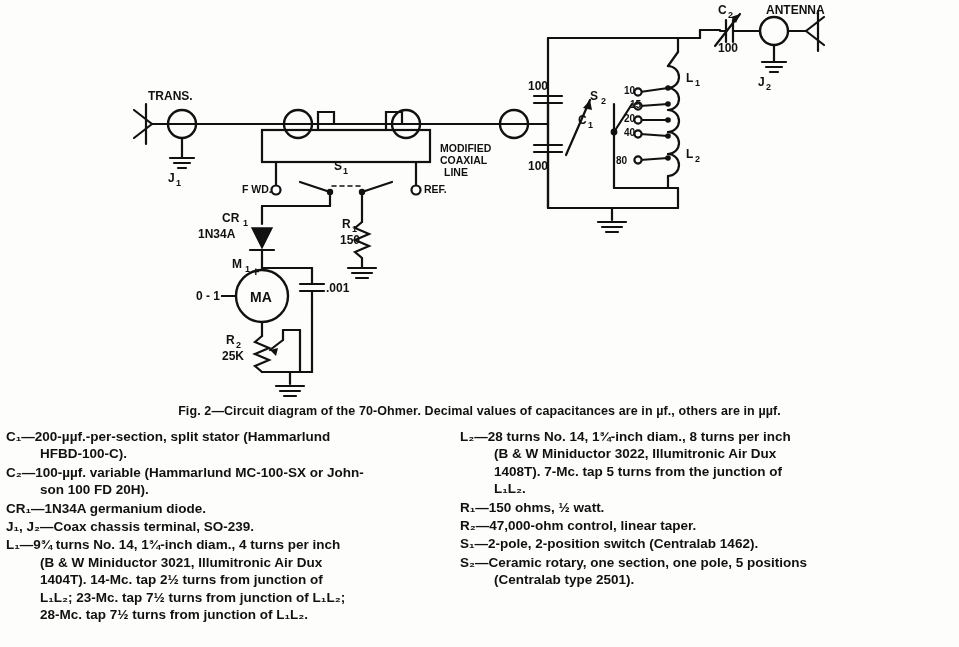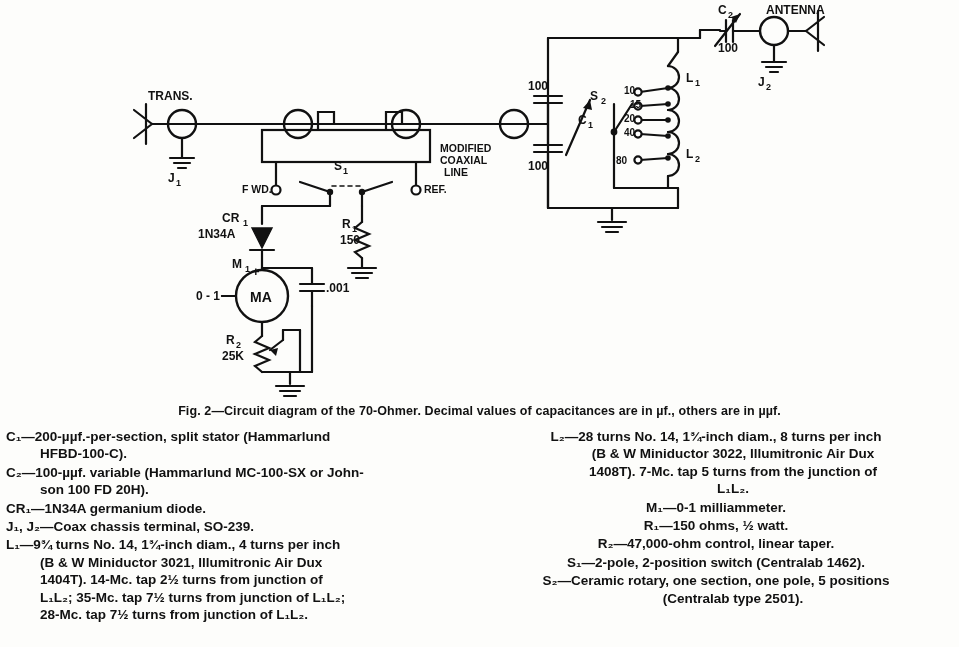--- a/index.html
+++ b/index.html
@@ -4,21 +4,21 @@
 <style>
   html,body{margin:0;padding:0;background:#fdfdfb;}
   body{width:959px;height:647px;position:relative;overflow:hidden;
        font-family:"Liberation Sans",sans-serif;color:#111;}
   .schem{position:absolute;left:0;top:0;width:959px;height:420px;}
   .cap{position:absolute;left:0;top:404px;width:959px;text-align:center;
        font-size:12.5px;font-weight:bold;letter-spacing:0.1px;}
   .legend{position:absolute;left:0;top:428px;width:959px;height:219px;}
   .col{position:absolute;top:0;font-size:13.5px;font-weight:bold;line-height:1.29;}
   .colL{left:6px;width:462px;}
-  .colR{left:481px;width:470px;text-align:center;}
+  .colR{left:460px;width:470px;}
   .item{margin:0 0 1px 0;}
   .ind{padding-left:34px;display:block;}
   svg text{font-family:"Liberation Sans",sans-serif;font-weight:bold;}
 </style>
 </head>
 <body>
 
 <div class="schem">
 <svg viewBox="0 0 959 420" width="959" height="420">
   <g fill="none" stroke="#111" stroke-width="2.2" stroke-linecap="round">
@@ -265,36 +265,33 @@
     <div class="item">
       <span>CR₁—1N34A germanium diode.</span>
     </div>
     <div class="item">
       <span>J₁, J₂—Coax chassis terminal, SO-239.</span>
     </div>
     <div class="item">
       <span>L₁—9¾ turns No. 14, 1¾-inch diam., 4 turns per inch</span><br>
       <span class="ind">(B &amp; W Miniductor 3021, Illumitronic Air Dux</span>
       <span class="ind">1404T). 14-Mc. tap 2½ turns from junction of</span>
-      <span class="ind">L₁L₂; 35-Mc. tap 7½ turns from junction of L₁L₂;</span>
+      <span class="ind">L₁L₂; 23-Mc. tap 7½ turns from junction of L₁L₂;</span>
       <span class="ind">28-Mc. tap 7½ turns from junction of L₁L₂.</span>
     </div>
   </div>
 
   <div class="col colR">
     <div class="item">
       <span>L₂—28 turns No. 14, 1¾-inch diam., 8 turns per inch</span><br>
       <span class="ind">(B &amp; W Miniductor 3022, Illumitronic Air Dux</span>
       <span class="ind">1408T). 7-Mc. tap 5 turns from the junction of</span>
       <span class="ind">L₁L₂.</span>
     </div>
     <div class="item">
-      <span>M₁—0-1 milliammeter.</span>
-    </div>
-    <div class="item">
       <span>R₁—150 ohms, ½ watt.</span>
     </div>
     <div class="item">
       <span>R₂—47,000-ohm control, linear taper.</span>
     </div>
     <div class="item">
       <span>S₁—2-pole, 2-position switch (Centralab 1462).</span>
     </div>
     <div class="item">
       <span>S₂—Ceramic rotary, one section, one pole, 5 positions</span><br>

